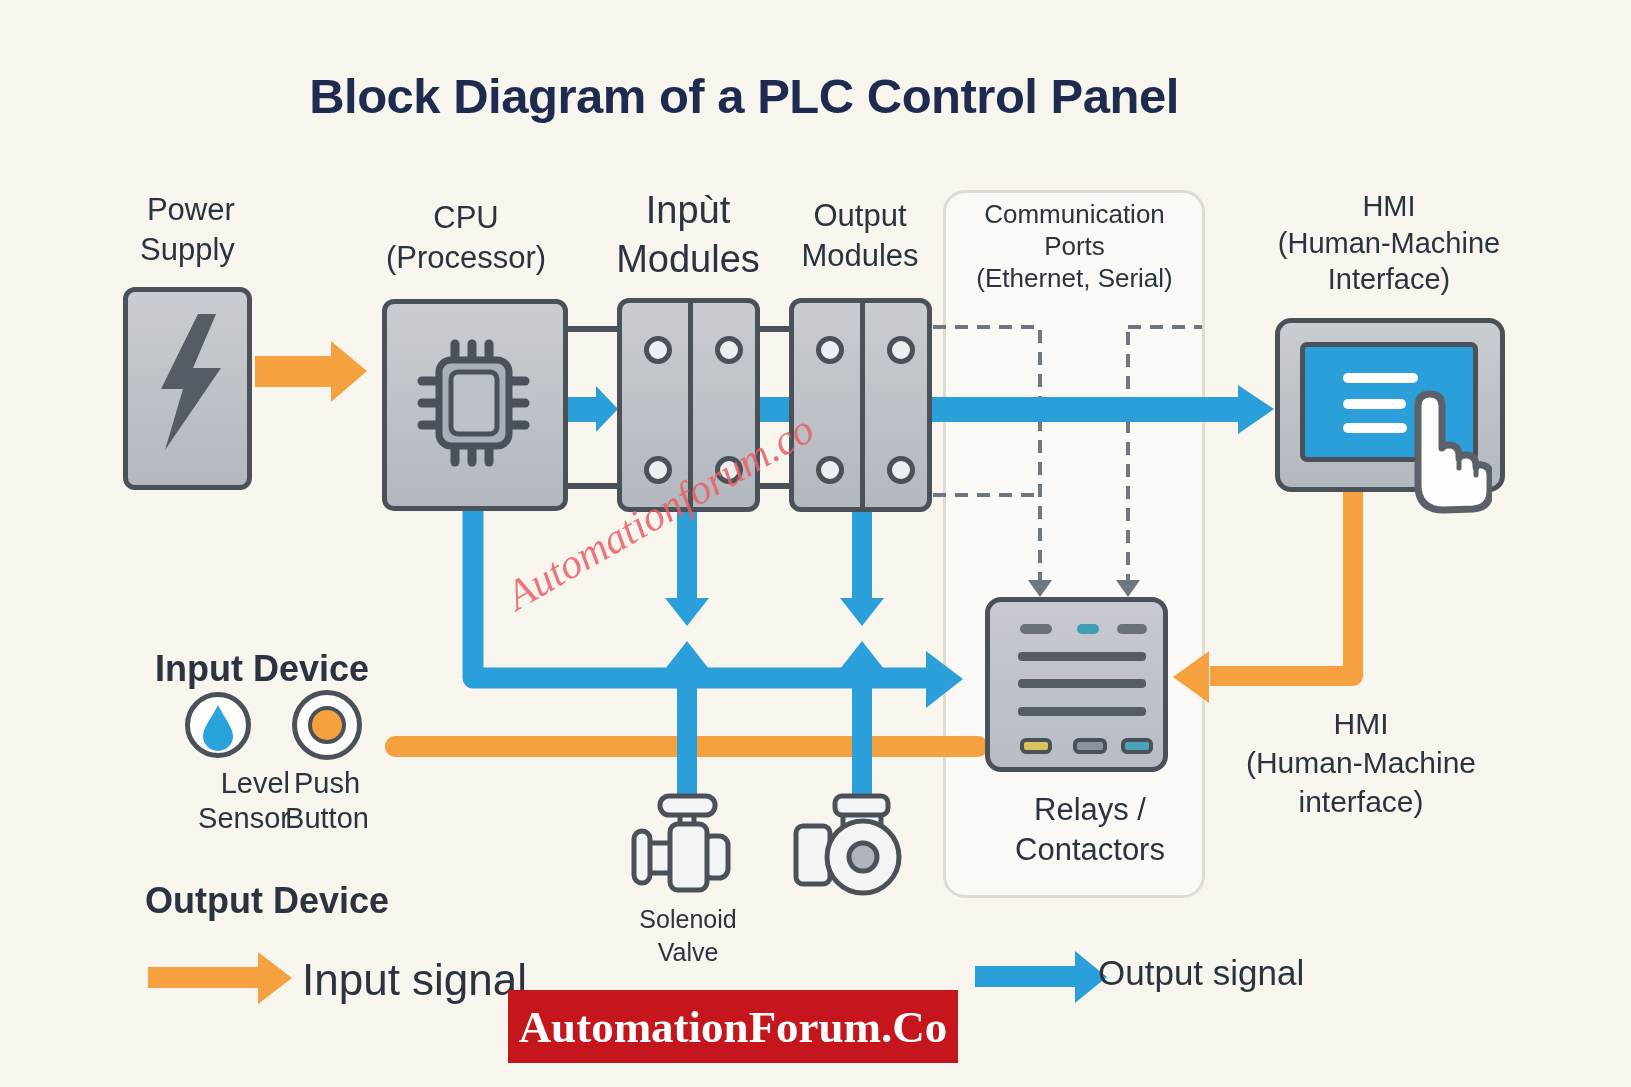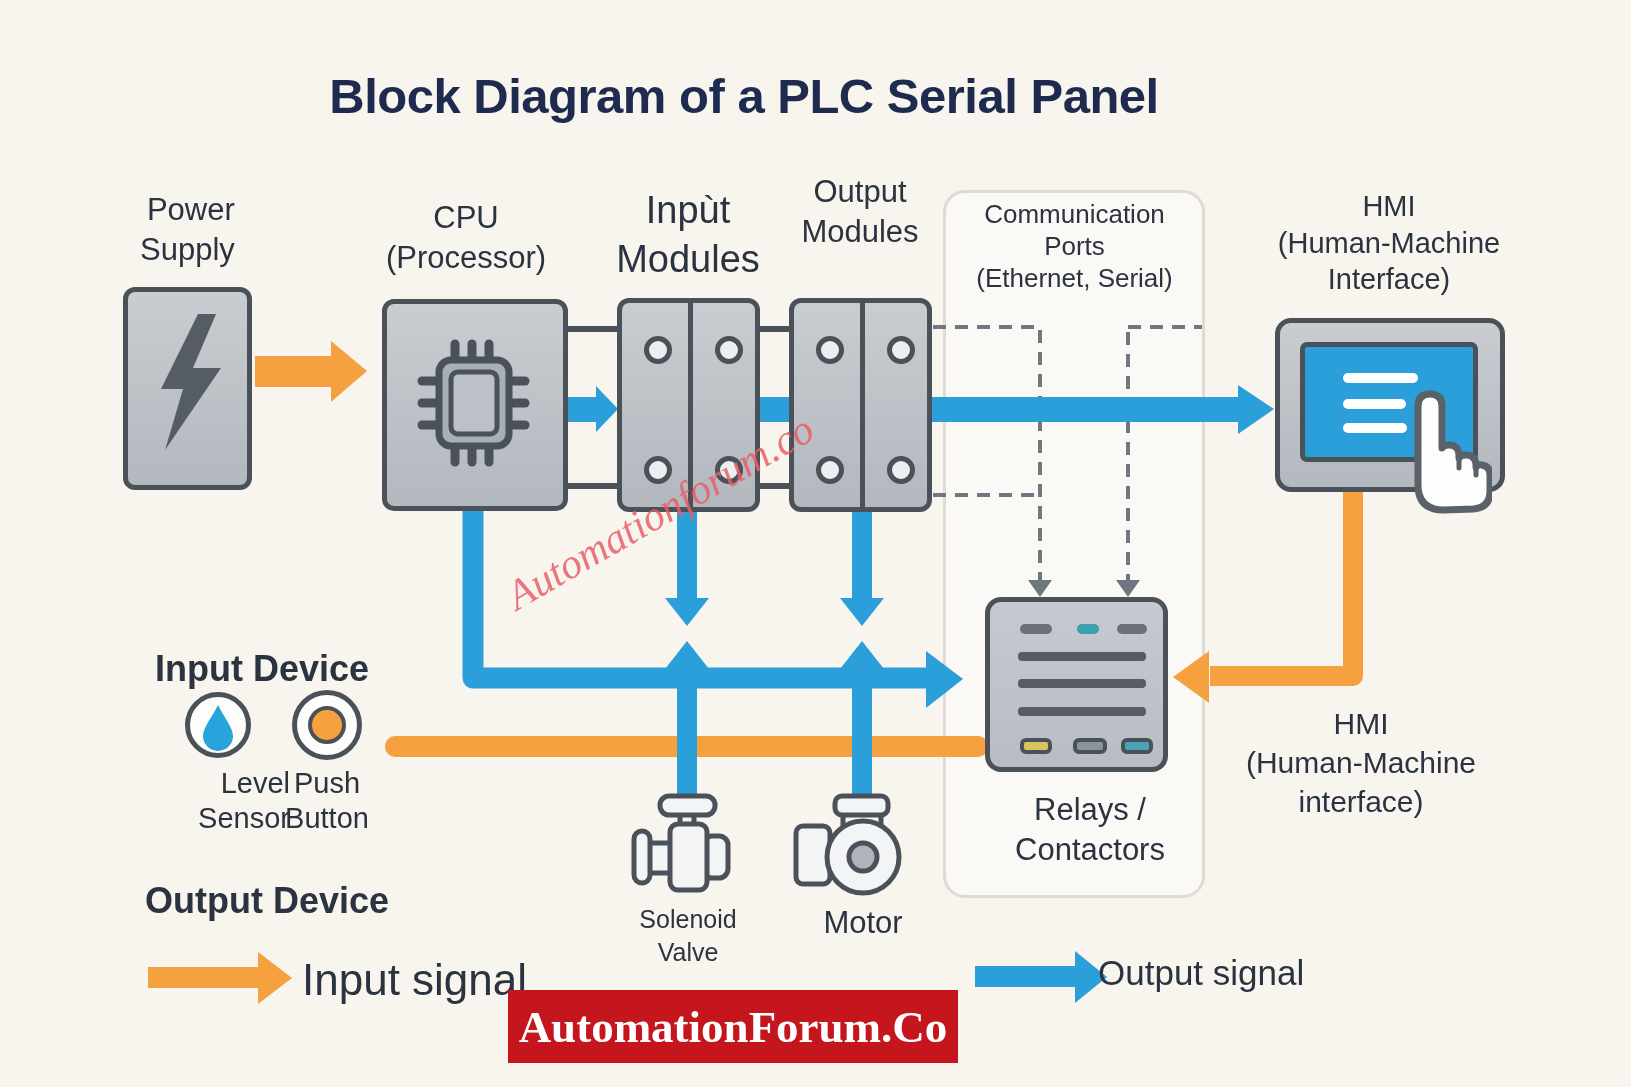--- a/index.html
+++ b/index.html
@@ -70,21 +70,21 @@
   .blue-stroke{stroke:var(--blue); stroke-width:21; fill:none; stroke-linejoin:round;}
   .dashed-line{stroke:var(--dashed); stroke-width:4; fill:none; stroke-dasharray:13 9;}
   .icon-fill{fill:#F2F4F5; stroke:var(--block-border); stroke-width:5;}
   .icon-dark{fill:#565C64;}
 </style>
 </head>
 <body>
 
 <div id="stage">
 
-  <div class="abs title" style="left:294px; top:70px; width:900px;">Block Diagram of a PLC Serial Panel</div>
+  <div class="abs title" style="left:294px; top:70px; width:900px;">Block Diagram of a PLC Control Panel</div>
 
   <div class="comm-container" style="left:943px; top:190px; width:262px; height:708px;"></div>
 
   <svg class="abs" style="left:0; top:0;" width="1631" height="1087" viewBox="0 0 1631 1087">
 
     <rect x="564" y="326" width="56" height="6" class="f-rail"></rect>
     <rect x="564" y="483" width="56" height="6" class="f-rail"></rect>
     <rect x="756" y="326" width="36" height="6" class="f-rail"></rect>
     <rect x="756" y="483" width="36" height="6" class="f-rail"></rect>
 
@@ -249,21 +249,21 @@
     <circle cx="93" cy="82" r="36" class="icon-fill"></circle>
     <circle cx="93" cy="82" r="14" fill="#AEB4BA" stroke="#4A5158" stroke-width="5"></circle>
   </svg>
 
   <div class="abs lbl left" style="left:140px; top:190px; font-size:31px;">Power
 Supply</div>
   <div class="abs lbl" style="left:346px; top:198px; width:240px; font-size:31px;">CPU
 (Processor)</div>
   <div class="abs lbl" style="left:578px; top:186px; width:220px; font-size:38px;">Inpùt
 Modules</div>
-  <div class="abs lbl" style="left:750px; top:172px; width:220px; font-size:31px;">Output
+  <div class="abs lbl" style="left:750px; top:196px; width:220px; font-size:31px;">Output
 Modules</div>
   <div class="abs lbl" style="left:953px; top:198px; width:243px; font-size:26px; line-height:1.24;">Communication
 Ports
 (Ethernet, Serial)</div>
   <div class="abs lbl" style="left:1240px; top:188px; width:298px; font-size:29px; line-height:1.26;">HMI
 (Human-Machine
 Interface)</div>
   <div class="abs lbl" style="left:980px; top:790px; width:220px; font-size:31px;">Relays /
 Contactors</div>
   <div class="abs lbl" style="left:1212px; top:704px; width:298px; font-size:30px;">HMI
@@ -271,21 +271,20 @@
 interface)</div>
 
   <div class="abs heading" style="left:155px; top:620px;margin-top:28px;">Input Device</div>
   <div class="abs lbl" style="left:170px; top:766px; width:120px; font-size:29px; line-height:1.22;text-align:right;">Level
 Sensor</div>
   <div class="abs heading" style="left:145px; top:880px;">Output Device</div>
   <div class="abs lbl" style="left:267px; top:766px; width:120px; font-size:29px; line-height:1.22;">Push
 Button</div>
   <div class="abs lbl" style="left:598px; top:903px; width:180px; font-size:25px;">Solenoid
 Valve</div>
-  <div class="abs lbl" style="left:773px; top:903px; width:180px; font-size:31px;">Motor</div>
 
   <div class="abs" style="left:302px; top:955px; font-size:44px; font-weight:500;">Input signal</div>
   <div class="abs" style="left:1098px; top:953px; font-size:35px; font-weight:500;">Output signal</div>
 
   <div class="abs watermark" style="left:470px; top:488px; width:380px;">Automationforum.co</div>
 
   <div class="abs banner" style="left:508px; top:990px; width:450px; height:73px;">AutomationForum.Co</div>
 
 </div>
 

